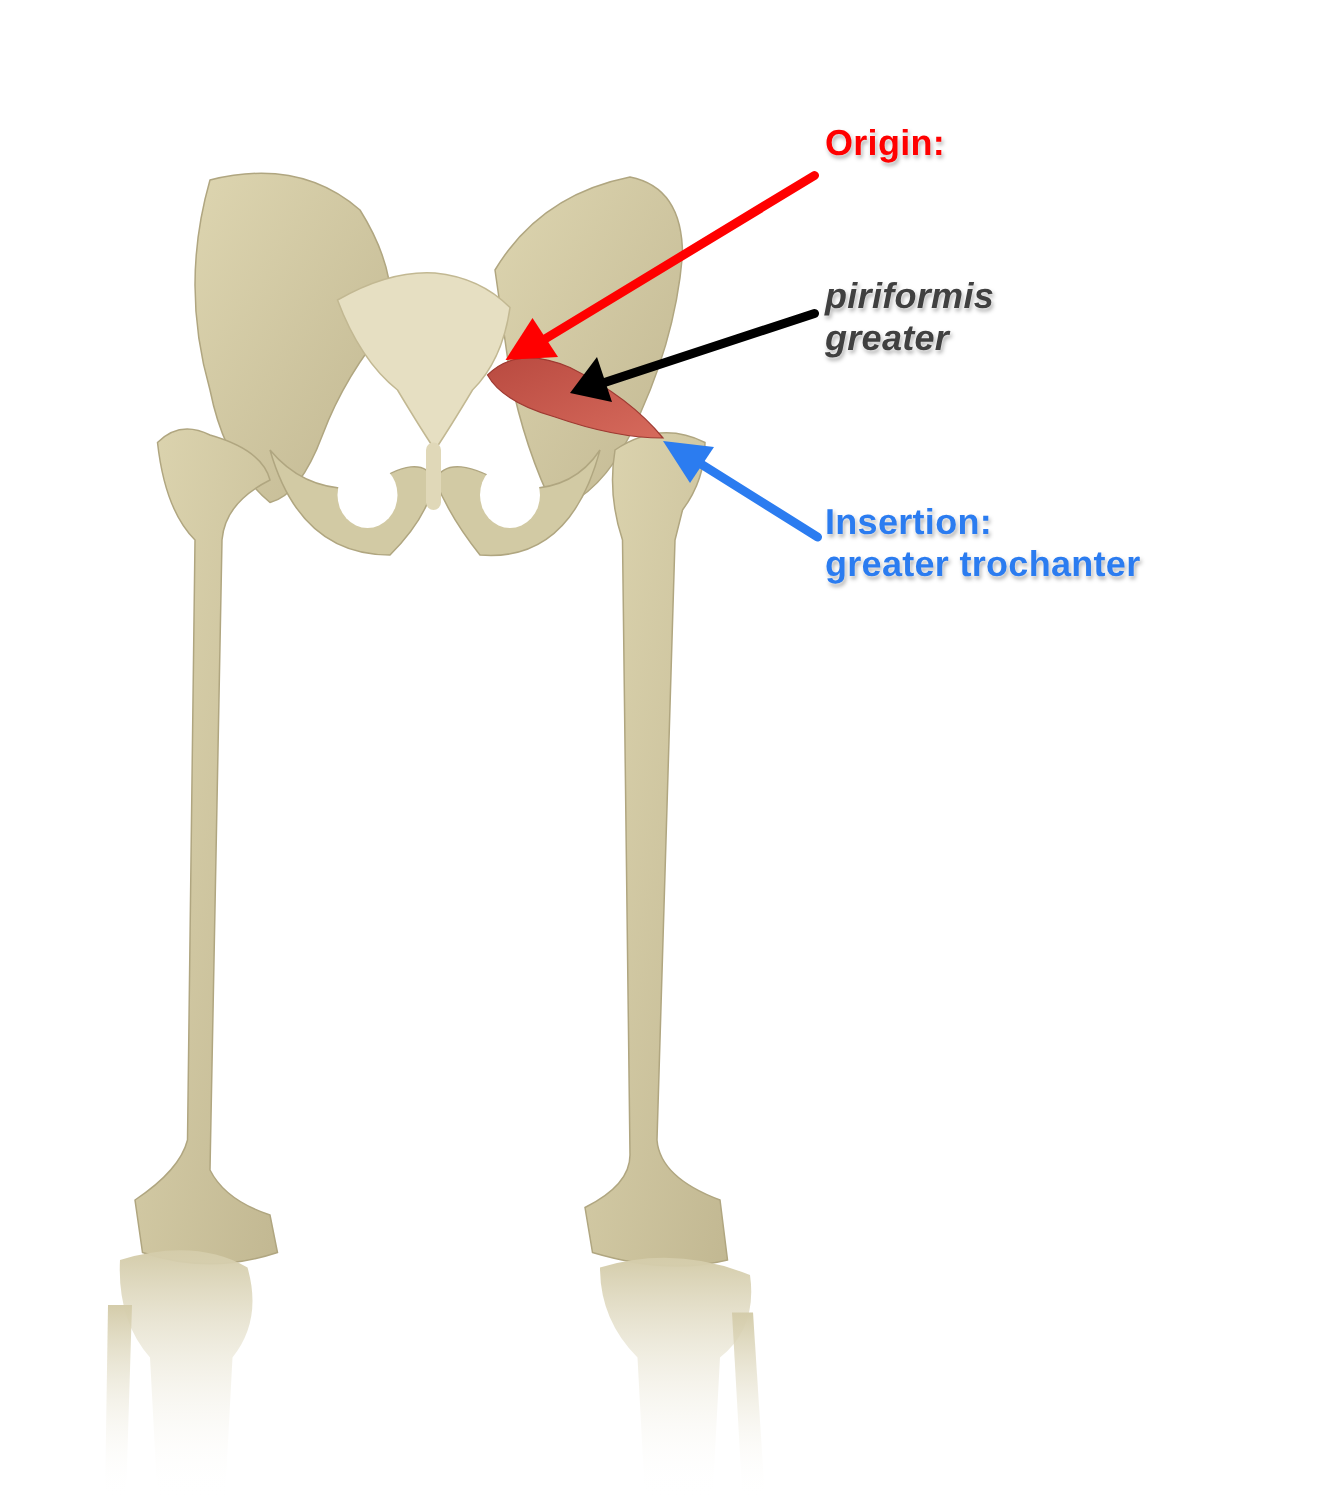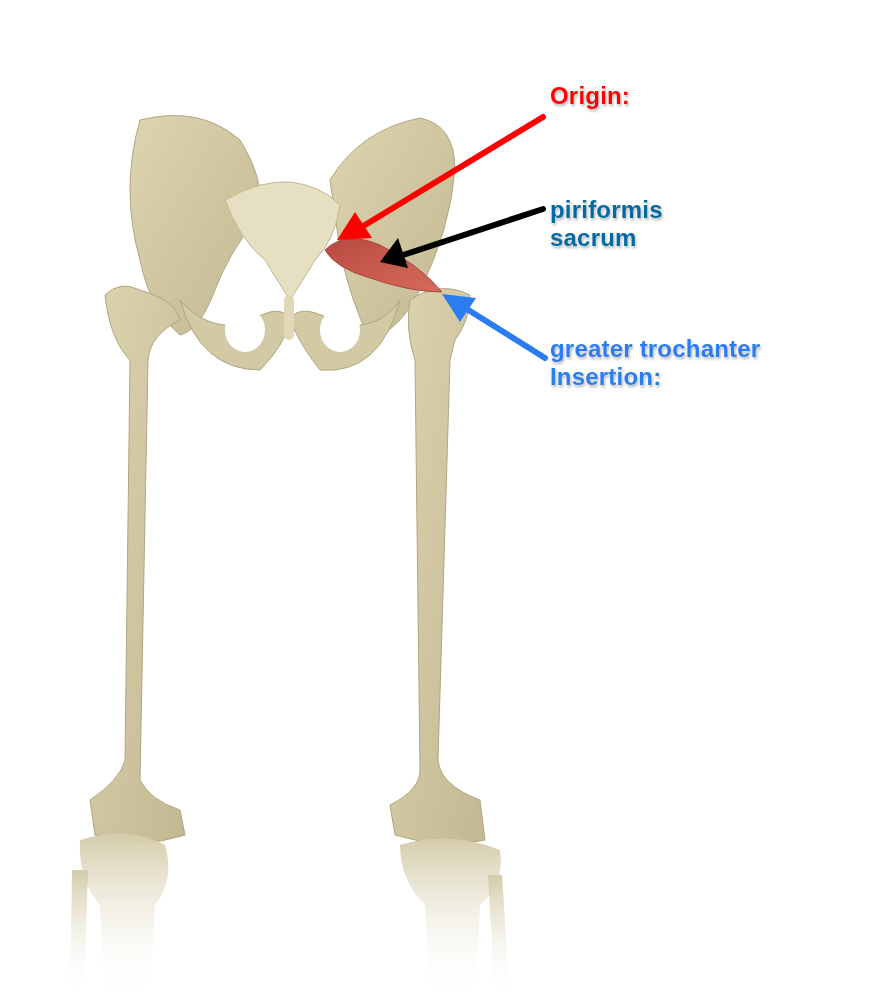--- a/index.html
+++ b/index.html
@@ -65,22 +65,22 @@
     <g>
       <line x1="545" y1="358" x2="462" y2="306" stroke="#2b7cf0" stroke-width="6" stroke-linecap="round"></line>
       <polygon points="442,294 476,298 460,322" fill="#2b7cf0"></polygon>
     </g>
   </svg>
 
   <div class="label" style="left:550px; top:82px; color:#ff0000;">
     <span>Origin:</span>
   </div>
 
-  <div class="label" style="left:550px; top:196px; color:#0369a1;">
+  <div class="label" style="left:550px; top:184px; color:#404040;font-style:italic;">
     <span>piriformis</span>
-    <span>sacrum</span>
+    <span>greater</span>
   </div>
 
   <div class="label" style="left:550px; top:335px; color:#2b7cf0;">
+    <span>Insertion:</span>
     <span>greater trochanter</span>
-    <span>Insertion:</span>
   </div>
 </div>
 
 </body></html>

